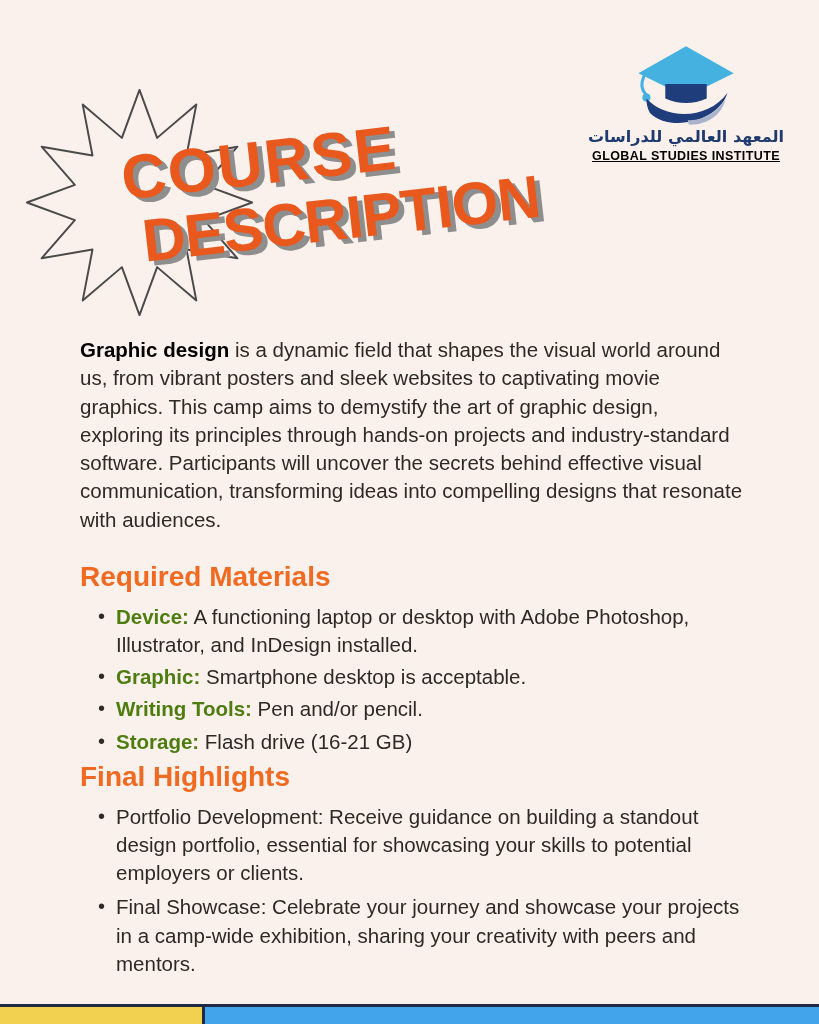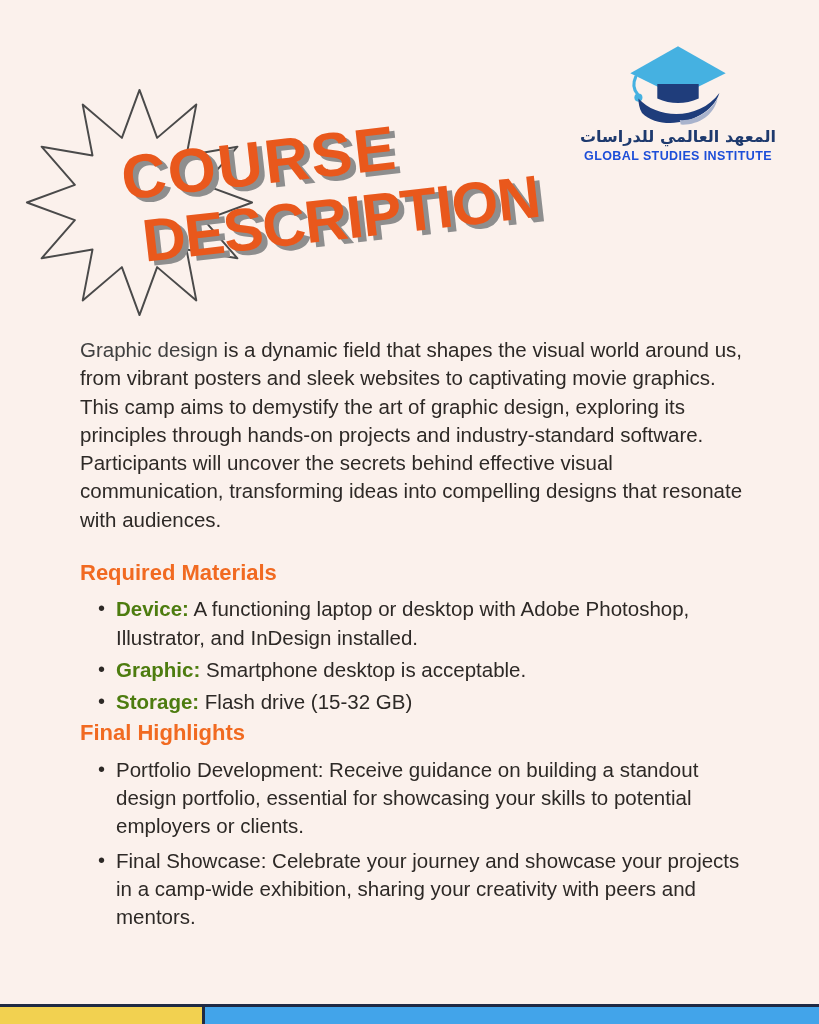--- a/index.html
+++ b/index.html
@@ -11,43 +11,44 @@
     background: #FBF1EC;
     overflow: hidden;
     font-family: "Liberation Sans", sans-serif;
     margin: 0 auto;
   }
 
   
   .logo {
     position: absolute;
     top: 44px;
-    right: 36px;
+    right: 28px;
     width: 210px;
     display: flex;
     flex-direction: column;
     align-items: center;
     text-align: center;
   }
   .logo svg { width: 108px; height: 82px; }
   .logo-arabic {
     font-family: "DejaVu Sans", sans-serif;
     font-weight: bold;
     font-size: 16px;
     color: #1E3A6E;
     direction: rtl;
     margin-top: 2px;
     line-height: 1.1;
   }
   .logo-english {
     font-weight: bold;
     font-size: 12.5px;
     letter-spacing: 0.4px;
-    color: #1d4ed8;
+    color: #000000;
     margin-top: 3px;
+    text-decoration: underline;
   }
 
   
   .starburst {
     position: absolute;
     left: 22px;
     top: 80px;
     width: 235px;
     height: 245px;
   }
@@ -80,25 +81,25 @@
   .content {
     position: absolute;
     left: 80px;
     top: 336px;
     width: 664px;
     color: #2D2926;
     font-size: 20.5px;
     line-height: 1.38;
   }
   .intro { margin-bottom: 26px; }
-  .intro-lead { color: #404040; font-weight: normal; }
+  .intro-lead { color: #000000; font-weight: bold; }
 
   .section-heading {
     color: #F16A21;
-    font-size: 22px;
+    font-size: 28px;
     font-weight: bold;
     margin: 0 0 9px 0;
     line-height: 1.2;
   }
   ul { list-style: none; margin: 0 0 4px 0; padding: 0; }
   li {
     position: relative;
     padding-left: 36px;
     margin-bottom: 4px;
   }
@@ -159,21 +160,22 @@
 
   <div class="content">
 
     <p class="intro"><span class="intro-lead">Graphic design</span><span> is a dynamic field that shapes the visual world around us, from vibrant posters and sleek websites to captivating movie graphics. This camp aims to demystify the art of graphic design, exploring its principles through hands-on projects and industry-standard software. Participants will uncover the secrets behind effective visual communication, transforming ideas into compelling designs that resonate with audiences.</span></p>
 
     <h2 class="section-heading">Required Materials</h2>
 
     <ul class="materials">
       <li><span class="item-label">Device:</span><span> A functioning laptop or desktop with Adobe Photoshop, Illustrator, and InDesign installed.</span></li>
       <li><span class="item-label">Graphic:</span><span> Smartphone desktop is acceptable.</span></li>
-      <li><span class="item-label">Storage:</span><span> Flash drive (15-32 GB)</span></li>
+      <li><span class="item-label">Writing Tools:</span><span> Pen and/or pencil.</span></li>
+      <li><span class="item-label">Storage:</span><span> Flash drive (16-21 GB)</span></li>
     </ul>
 
     <h2 class="section-heading">Final Highlights</h2>
 
     <ul class="highlights">
       <li><span>Portfolio Development: Receive guidance on building a standout design portfolio, essential for showcasing your skills to potential employers or clients.</span></li>
       <li><span>Final Showcase: Celebrate your journey and showcase your projects in a camp-wide exhibition, sharing your creativity with peers and mentors.</span></li>
     </ul>
 
   </div>

